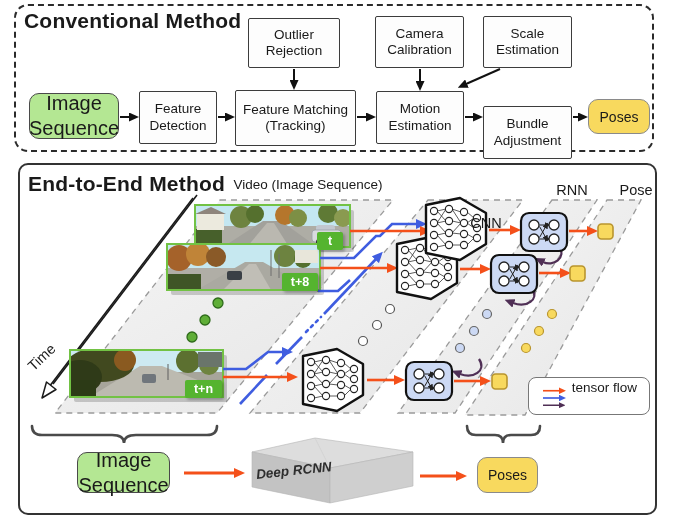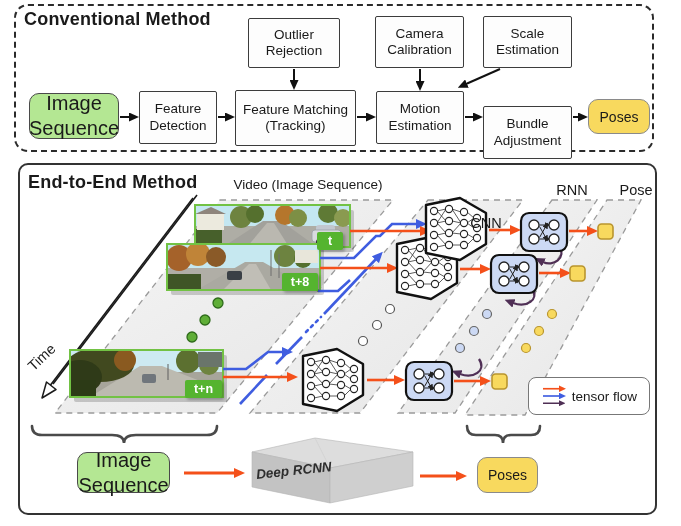--- a/index.html
+++ b/index.html
@@ -7,36 +7,36 @@
     --sequence-green:#b4e793; --pose-yellow:#f8d95e; --frame-tag-green:#55b42f;
     --rnn-blue:#ccd9f4;
   }
   html,body{margin:0;padding:0;background:#fff;}
   #stage{position:relative;width:681px;height:526px;background:#fff;overflow:hidden;
          font-family:"Liberation Sans",sans-serif;color:#1a1a1a;}
   .abs{position:absolute;}
   
   .conv-border{left:14px;top:4px;width:640px;height:148px;border:2px dashed #2b2b2b;border-radius:14px;box-sizing:border-box;}
   .e2e-border{left:18px;top:163px;width:639px;height:352px;border:2.2px solid #333;border-radius:10px;box-sizing:border-box;}
-  .sec-title{font-size:18px;font-weight:bold;letter-spacing:.2px;white-space:nowrap;}
+  .sec-title{font-size:21px;font-weight:bold;letter-spacing:.2px;white-space:nowrap;}
   
   .box{background:#fdfdfd;border:1.4px solid #3c3c3c;border-radius:2px;box-sizing:border-box;
        display:flex;align-items:center;justify-content:center;text-align:center;
        font-size:13.5px;line-height:1.22;padding:2px;}
   .gbox{background:var(--sequence-green);border:1.6px solid #4a4a4a;border-radius:10px;box-sizing:border-box;
         display:flex;align-items:center;justify-content:center;text-align:center;font-size:20px;line-height:1.25;}
   .ybox{background:var(--pose-yellow);border:1.6px solid #8a8a8a;border-radius:10px;box-sizing:border-box;
         display:flex;align-items:center;justify-content:center;font-size:14px;}
   .lane-label{font-size:13.5px;text-align:center;white-space:nowrap;}
   .col-label{font-size:14.5px;text-align:center;white-space:nowrap;}
   .tag{background:var(--frame-tag-green);color:#fff;font-size:12.5px;font-weight:bold;
        display:flex;align-items:center;justify-content:center;border-radius:2px;
        box-shadow:2px 2px 3px rgba(0,0,0,.25);}
   .legend{left:528px;top:377px;width:122px;height:38px;border:1.5px solid #777;border-radius:8px;
-          background:#fff;box-sizing:border-box;display:flex;align-items:center;gap:3px;padding:2px 12px;}
+          background:#fff;box-sizing:border-box;display:flex;gap:3px;padding:2px 12px;}
   .legend span{font-size:13.5px;white-space:nowrap;}
   .time-label{font-size:14.5px;transform:rotate(-43deg);transform-origin:left center;white-space:nowrap;}
   .rcnn-label{font-size:13.5px;font-weight:bold;font-style:italic;color:#2e2e2e;
               transform:rotate(-6deg);white-space:nowrap;}
 </style>
 </head>
 <body>
 
 <div id="stage">
 

